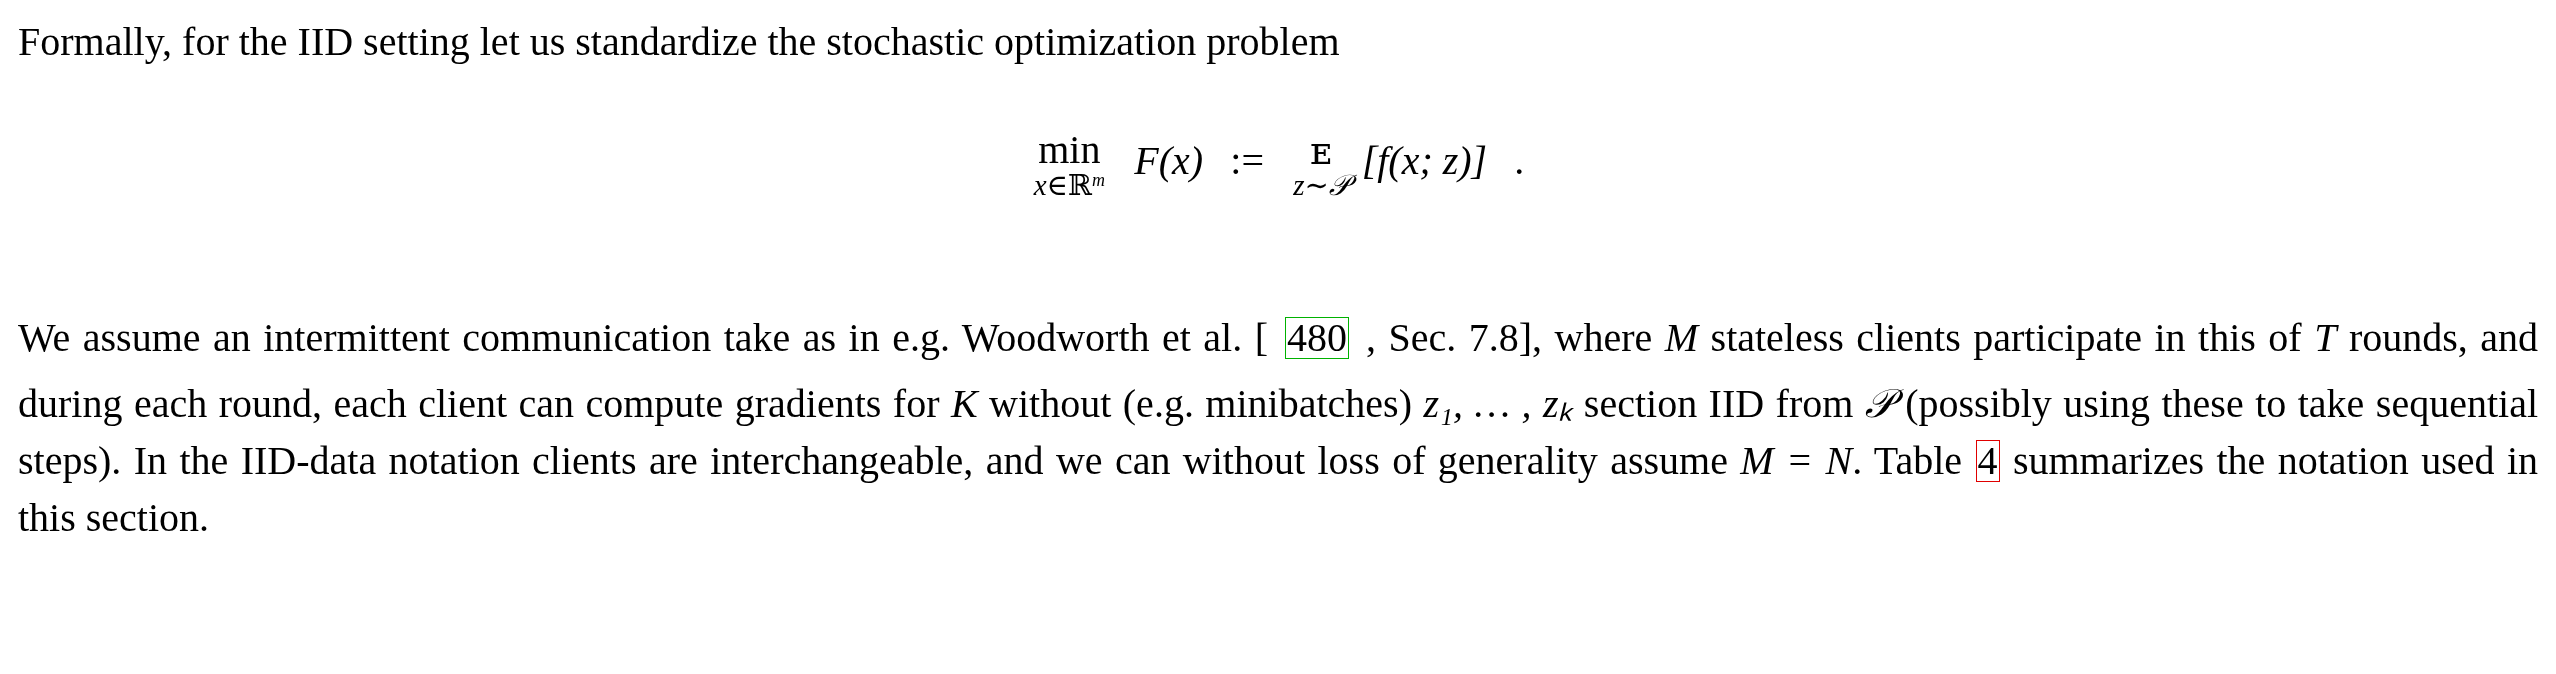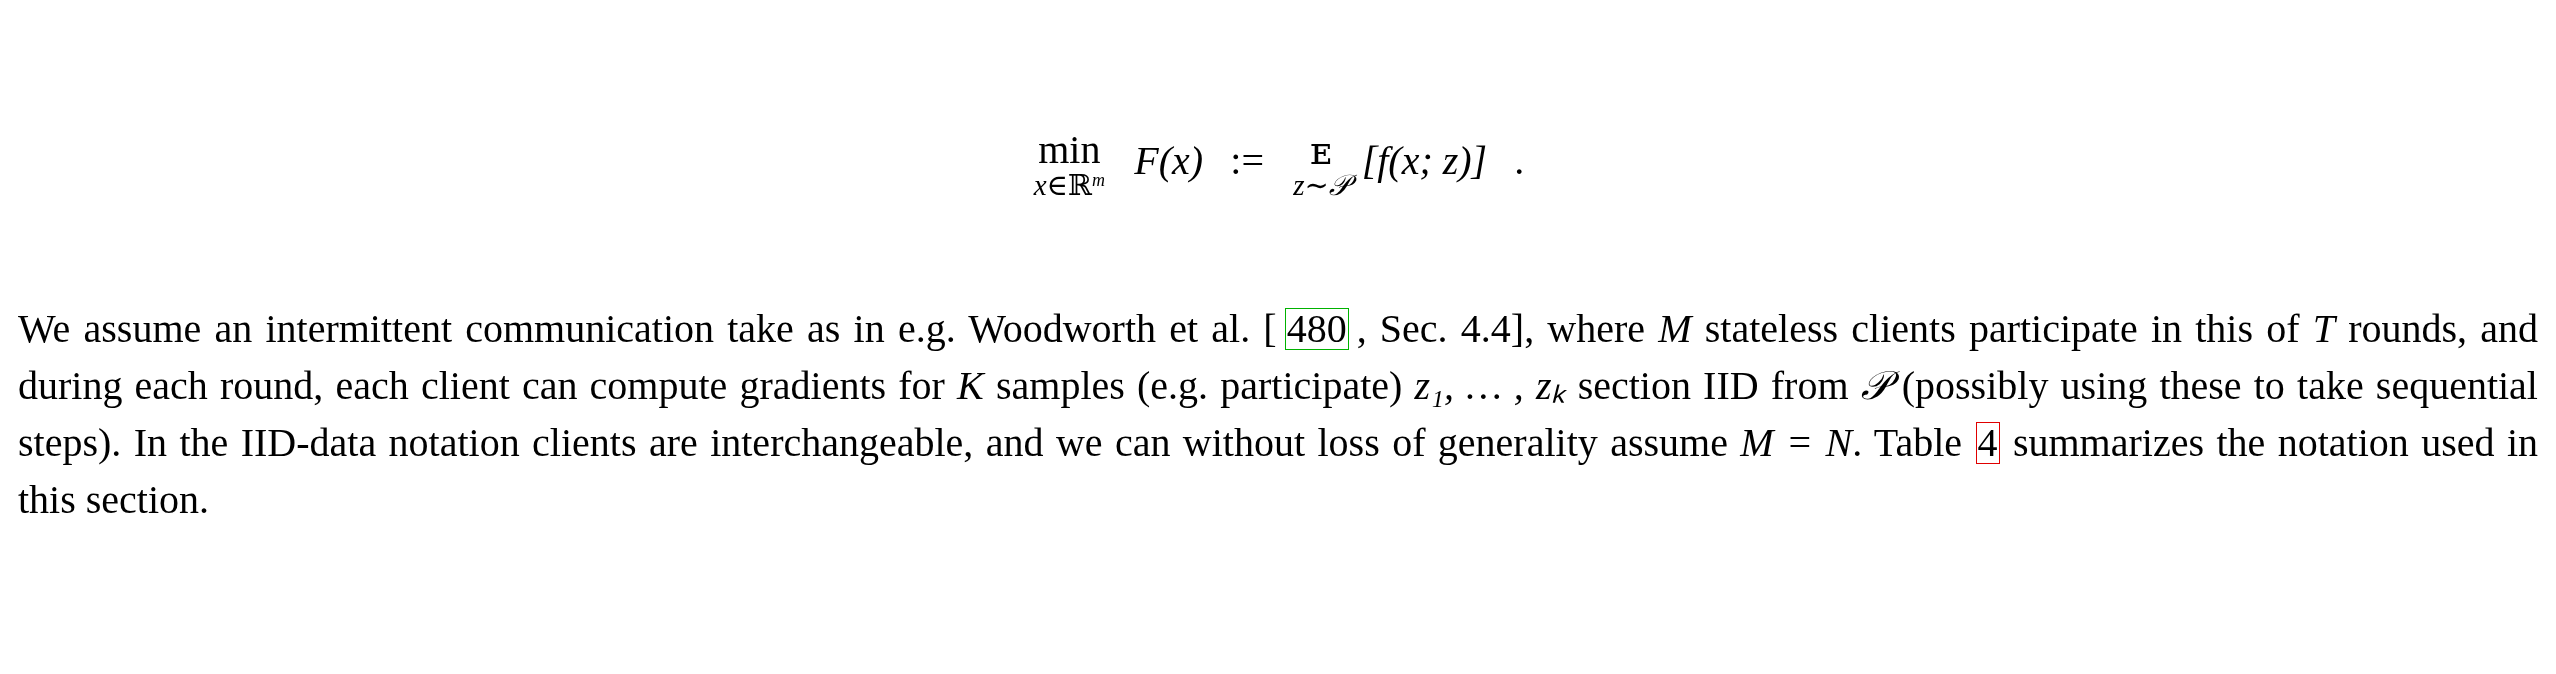--- a/index.html
+++ b/index.html
@@ -88,39 +88,40 @@
     font-style: normal;
   }
   sup.small {
     font-size: 0.62em;
     font-style: italic;
     vertical-align: 0.5em;
   }
   .cite-green {
     border: 1.5px solid #00b200;
     padding: 0 1px;
-    margin: 8px;
+    margin: 17px;
     line-height: 1;
     display: inline-block;
   }
   .cite-red {
     border: 1.5px solid #e00000;
     padding: 0 1px;
     margin: 0 1px;
     line-height: 1;
     display: inline-block;
   }
   .nowrap { white-space: nowrap; }
   .thinspace { display: inline-block; width: 0.18em; }
 </style>
 </head>
 <body>
 
 <div class="page">
 
+  <p class="para para-intro">Formally, for the IID setting let us standardize the stochastic optimization problem</p>
 
   <div class="equation-block">
     <span class="eq">
       <span class="oper">
         <span class="big mathrm">min</span>
         <span class="sub"><span>x</span><span class="nonital">∈</span><span class="bb">ℝ</span><sup class="small">m</sup></span>
       </span>
       <span class="thinspace"></span>
       <span class="math">F(x)</span>
       <span class="thinspace"></span>
@@ -129,19 +130,19 @@
       <span class="oper">
         <span class="big bb">ᴇ</span>
         <span class="sub">z∼𝒫</span>
       </span>
       <span class="math">[f(x; z)]</span>
       <span class="thinspace"></span>
       <span class="mathrm">.</span>
     </span>
   </div>
 
-  <p class="para para-body"><span>We assume an intermittent communication take as in e.g. Woodworth et al. [</span><span class="cite-green">480</span><span>, Sec. 4.4], where </span><span class="math">M</span>
+  <p class="para para-body"><span>We assume an intermittent communication take as in e.g. Woodworth et al. [</span><span class="cite-green">480</span><span>, Sec. 7.8], where </span><span class="math">M</span>
 <span>stateless clients participate in this of </span><span class="math">T</span><span> rounds, and during each round, each client can compute gradients</span>
-<span>for </span><span class="math">K</span><span> samples (e.g. participate) </span><span class="math nowrap">z₁, … , zₖ</span><span> section IID from </span><span class="math">𝒫</span><span> (possibly using these to take sequential</span>
+<span>for </span><span class="math">K</span><span> without (e.g. minibatches) </span><span class="math nowrap">z₁, … , zₖ</span><span> section IID from </span><span class="math">𝒫</span><span> (possibly using these to take sequential</span>
 <span>steps). In the IID-data notation clients are interchangeable, and we can without loss of generality assume</span>
 <span class="math nowrap">M = N</span><span>. Table </span><span class="cite-red">4</span><span> summarizes the notation used in this section.</span></p>
 
 </div>
 
 </body></html>

